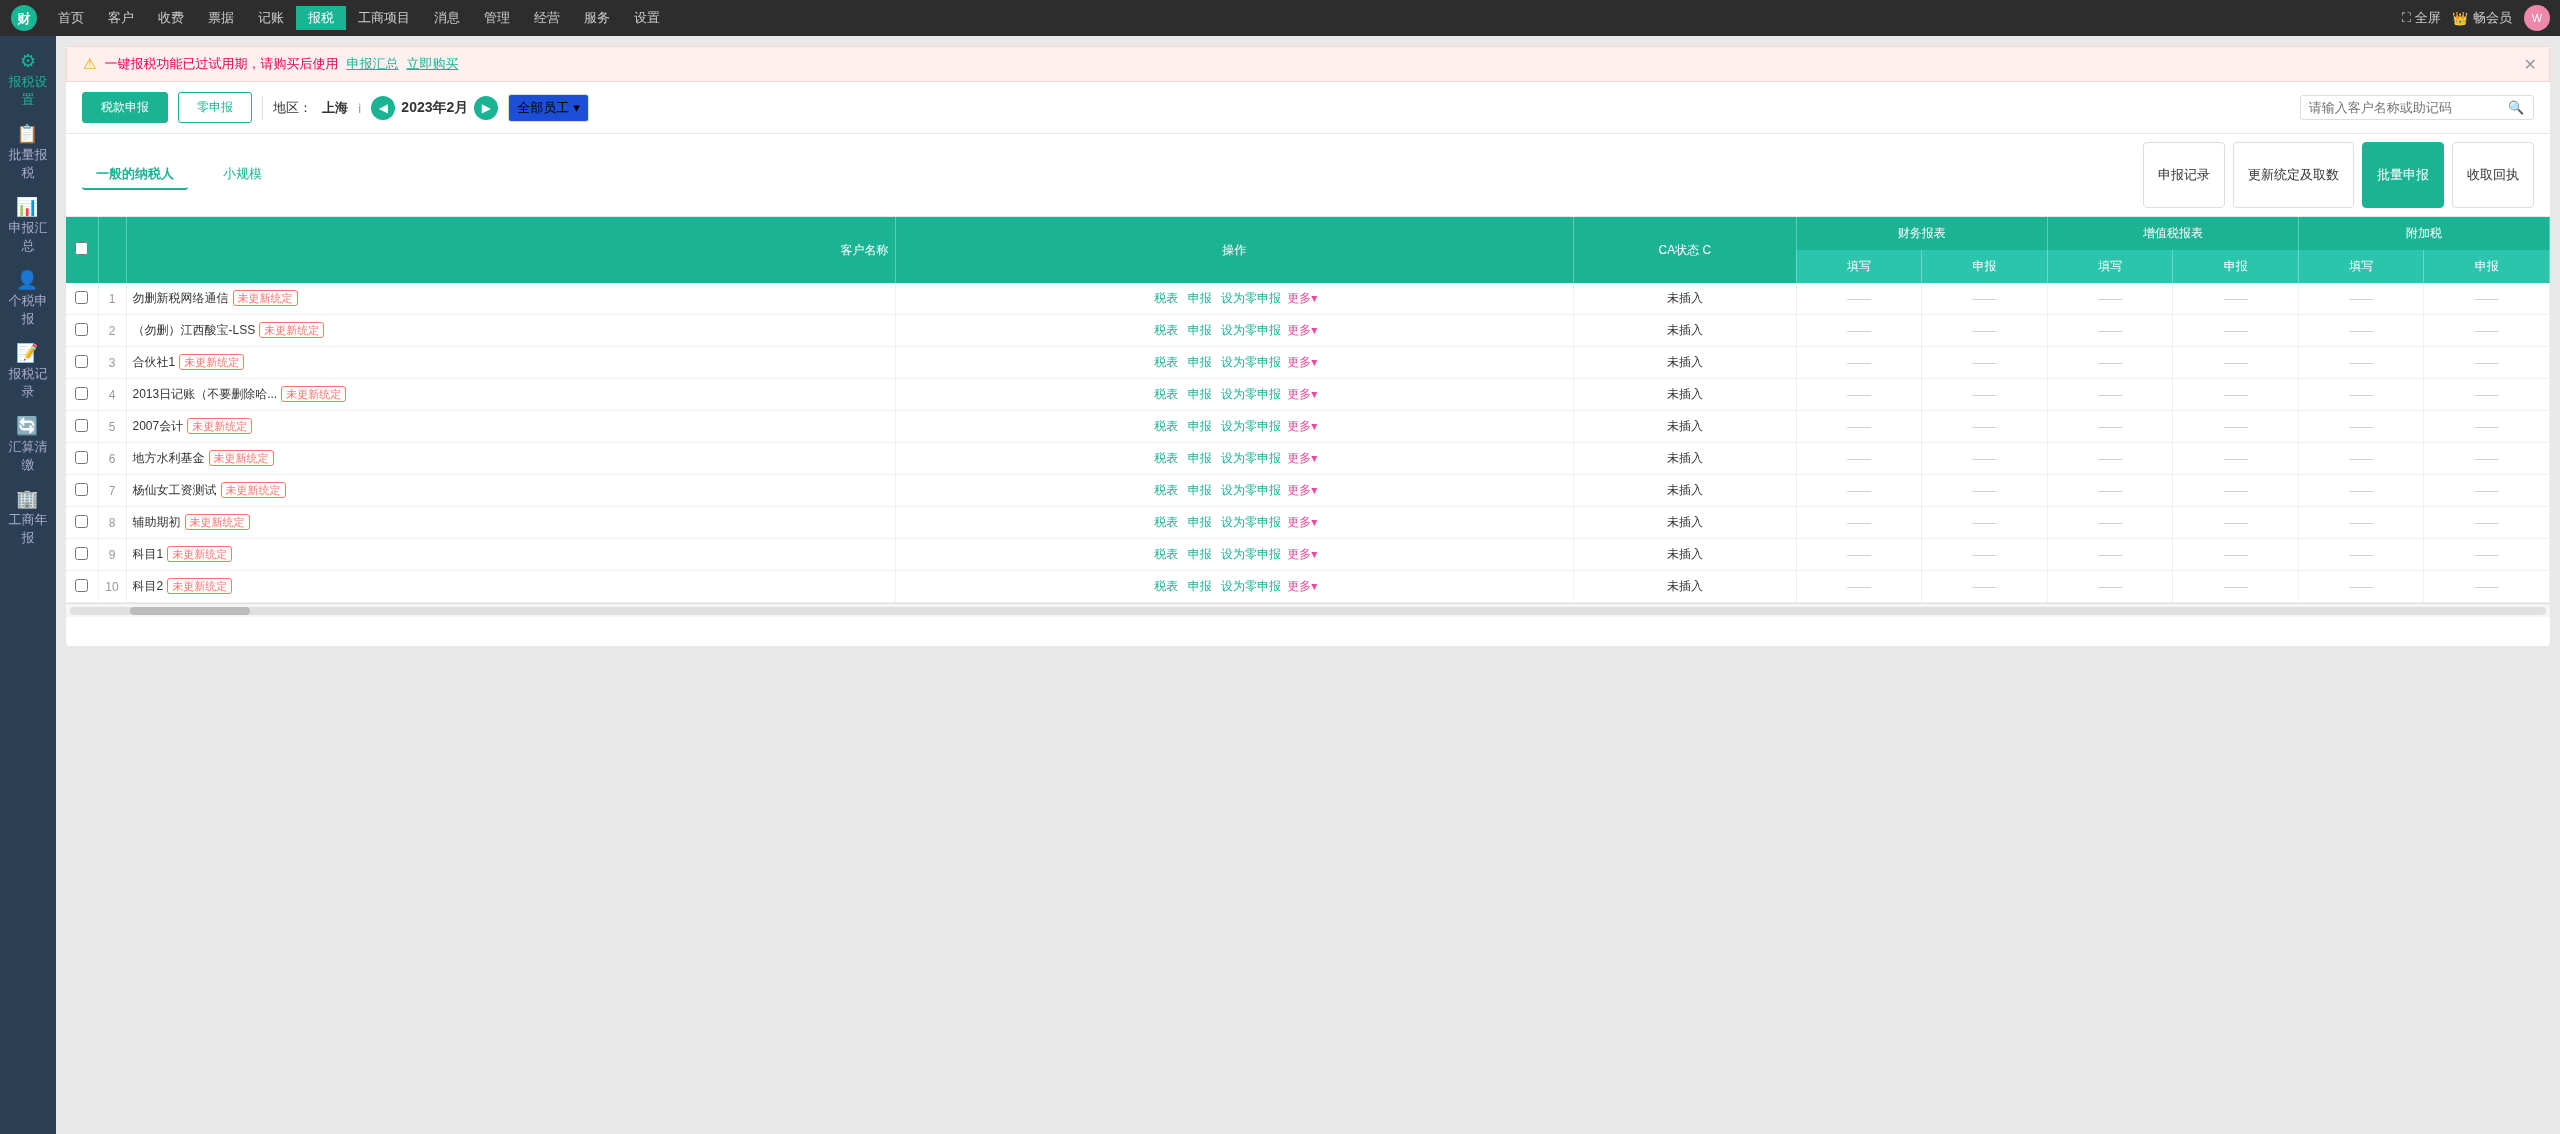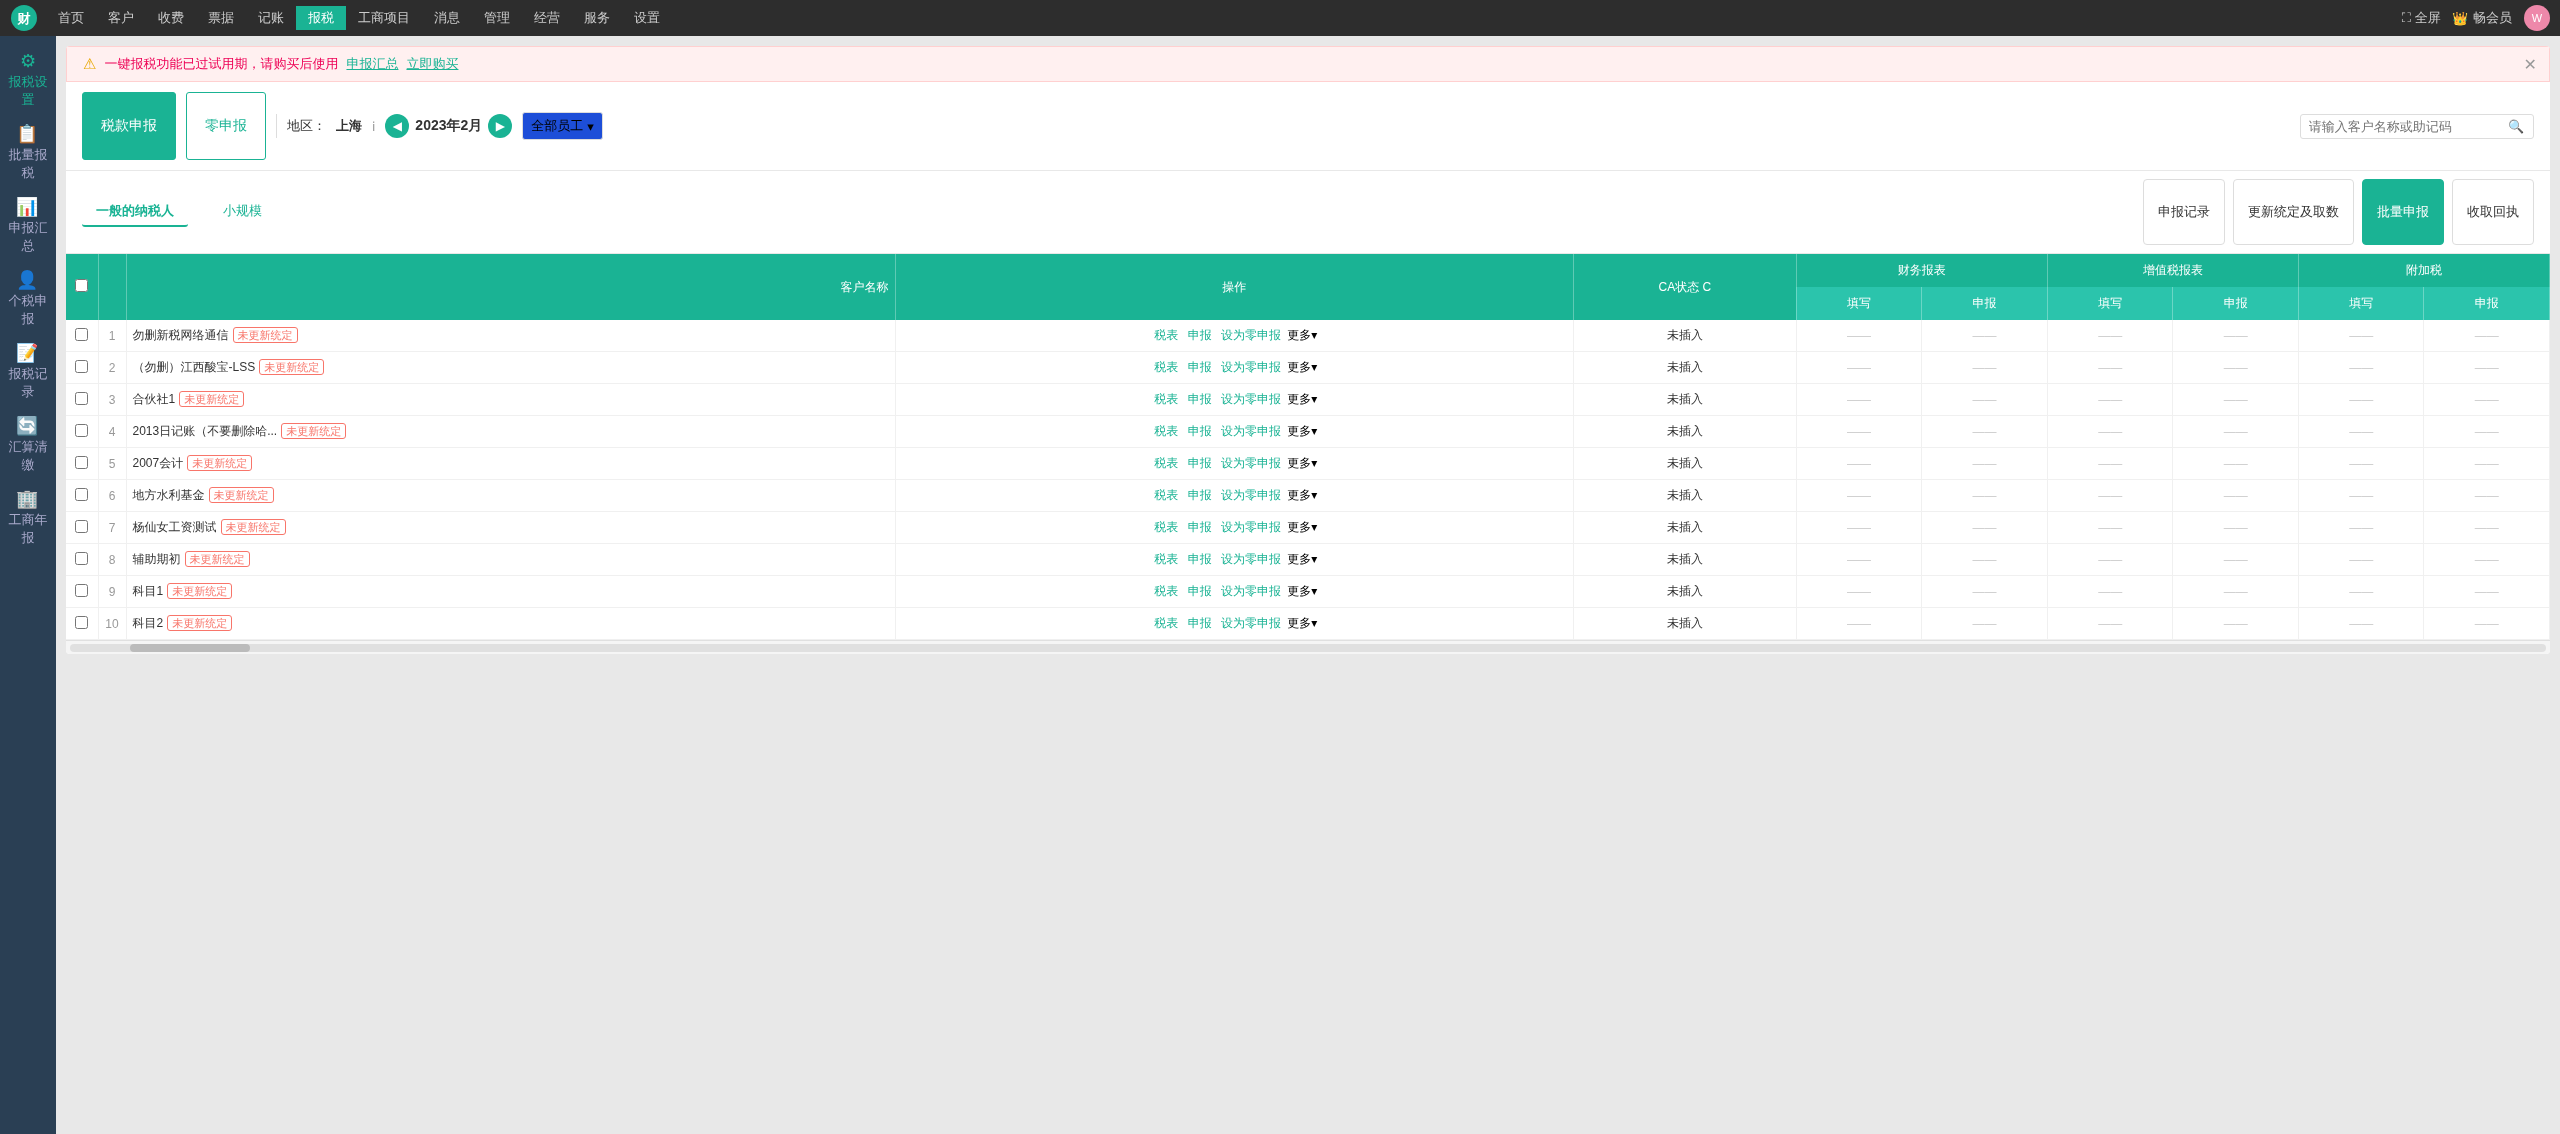--- a/index.html
+++ b/index.html
@@ -31,21 +31,21 @@
     .page-wrapper { background: #fff; border-radius: 4px; min-height: 600px; overflow: hidden; }
 
     
     .banner { background: #fff0f0; border: 1px solid #ffd0d0; padding: 8px 16px; display: flex; align-items: center; gap: 8px; font-size: 13px; color: #e05; position: relative; }
     .banner .warning-icon { color: #e8a800; font-size: 15px; }
     .banner .link { color: #1ab394; cursor: pointer; text-decoration: underline; }
     .banner .close-btn { position: absolute; right: 12px; cursor: pointer; color: #999; font-size: 16px; }
 
     
     .toolbar { padding: 10px 16px; display: flex; align-items: center; gap: 10px; border-bottom: 1px solid #e8e8e8; }
-    .tab-btn { padding: 24px 18px; border: 1px solid #1ab394; border-radius: 3px; cursor: pointer; font-size: 14px; background: #fff; color: #1ab394; }
+    .tab-btn { padding: 6px 18px; border: 1px solid #1ab394; border-radius: 3px; cursor: pointer; font-size: 12px; background: #fff; color: #1ab394; }
     .tab-btn.active { background: #1ab394; color: #fff; }
     .tab-divider { width: 1px; height: 24px; background: #ddd; }
     .region-label { color: #333; font-size: 13px; }
     .region-value { color: #333; font-size: 13px; font-weight: bold; }
     .info-icon { color: #999; cursor: pointer; }
     .date-nav { display: flex; align-items: center; gap: 6px; }
     .date-nav .arrow { width: 24px; height: 24px; border-radius: 50%; background: #1ab394; color: #fff; display: flex; align-items: center; justify-content: center; cursor: pointer; font-size: 12px; }
     .date-text { font-size: 14px; color: #333; font-weight: bold; }
     .employee-select { border: 1px solid #ddd; padding: 4px 8px; border-radius: 3px; display: flex; align-items: center; gap: 4px; cursor: pointer; font-size: 13px; background: #1d4ed8; }
     .search-box { margin-left: auto; border: 1px solid #ddd; border-radius: 3px; display: flex; align-items: center; padding: 4px 8px; background: #fff; }
@@ -62,21 +62,21 @@
     
     .table-wrapper { overflow-x: auto; }
     table { width: 100%; border-collapse: collapse; }
     thead tr { background: #1ab394; color: #fff; }
     thead th { padding: 8px 6px; text-align: center; font-weight: normal; font-size: 12px; border-right: 1px solid rgba(255,255,255,0.3); white-space: nowrap; }
     tbody tr { border-bottom: 1px solid #f0f0f0; }
     tbody td { padding: 7px 6px; text-align: center; font-size: 12px; color: #333; border-right: 1px solid #f0f0f0; white-space: nowrap; }
     tbody td.left { text-align: left; }
     .tag-unverified { border: 1px solid #f8756a; color: #f8756a; padding: 1px 4px; border-radius: 3px; font-size: 11px; margin-left: 4px; }
     .btn-link { color: #1ab394; cursor: pointer; font-size: 12px; background: none; border: none; padding: 0 3px; }
-    .btn-more { color: #000000; cursor: pointer; font-size: 12px; }
+    .btn-more { color: #ec4899; cursor: pointer; font-size: 12px; }
     .ca-dash { color: #ccc; }
 
     
     .scrollbar-area { height: 14px; background: #f5f5f5; border-top: 1px solid #e0e0e0; display: flex; align-items: center; padding: 0 4px; }
     .scrollbar-track { flex: 1; height: 8px; background: #e0e0e0; border-radius: 4px; position: relative; }
     .scrollbar-thumb { width: 120px; height: 8px; background: #bbb; border-radius: 4px; position: absolute; left: 60px; }
 
     .checkbox-cell { width: 32px; text-align: center; }
     .no-cell { width: 28px; color: #999; }
 

